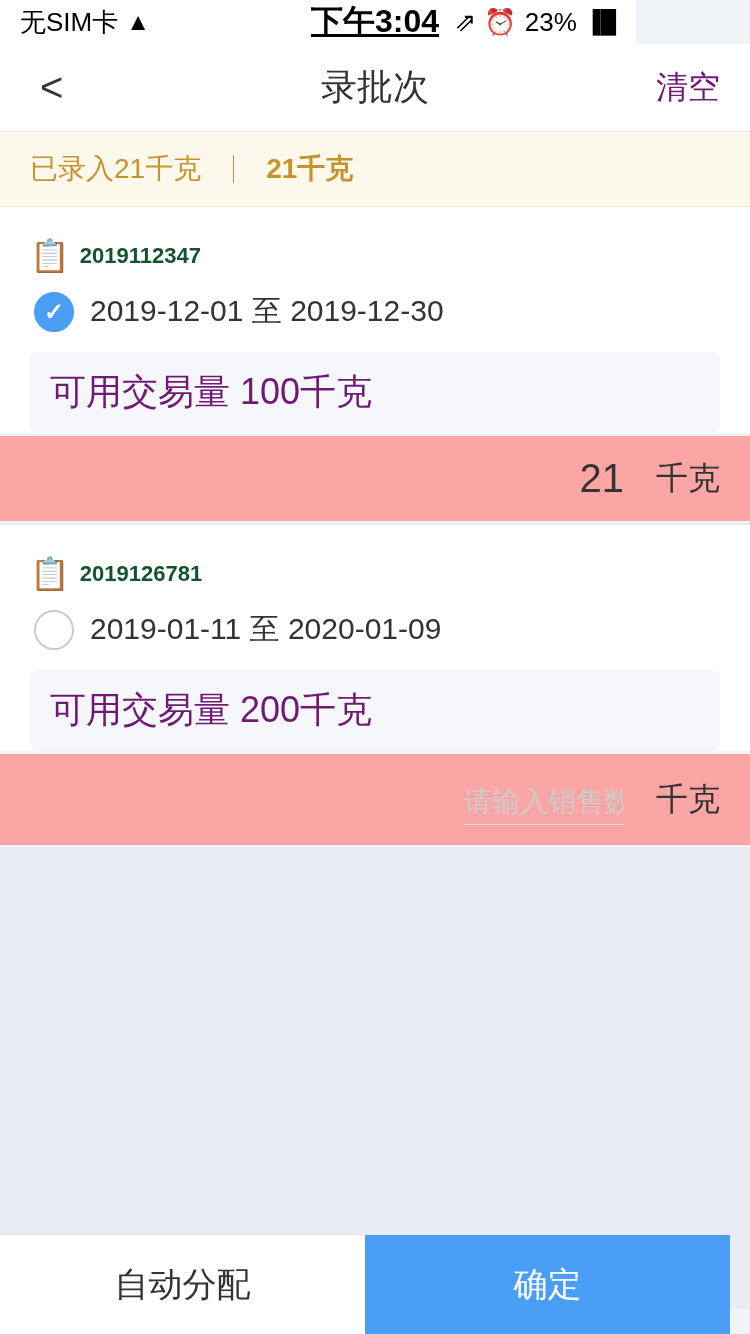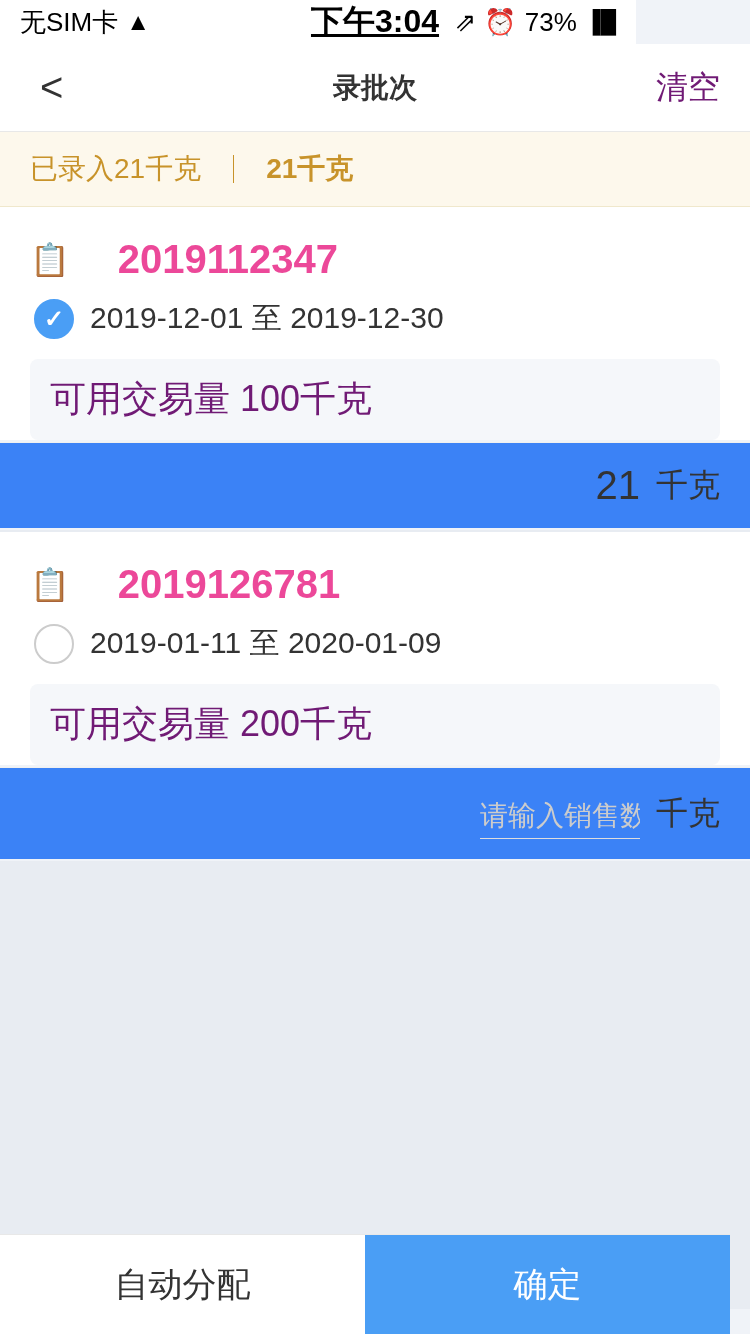--- a/index.html
+++ b/index.html
@@ -62,22 +62,22 @@
       padding: 0 30px;
       border-bottom: 1px solid #e8e8e8;
     }
     .nav-back {
       font-size: 40px;
       color: #333;
       cursor: pointer;
       padding: 10px;
     }
     .nav-title {
-      font-size: 28px;
-      font-weight: 700;
+      font-size: 36px;
+      font-weight: 400;
       color: #333;
       position: absolute;
       left: 50%;
       transform: translateX(-50%);
     }
     .nav-clear {
       font-size: 32px;
       color: #701a75;
       cursor: pointer;
     }
@@ -122,24 +122,23 @@
       display: flex;
       align-items: center;
       gap: 10px;
       margin-bottom: 16px;
     }
     .batch-id-icon {
       font-size: 32px;
       color: #555;
     }
     .batch-id {
-      font-size: 40px;
+      font-size: 22px;
       font-weight: 600;
-      color: #ec4899;
-      margin-left: 38px;
+      color: #14532d;
     }
     .batch-date-row {
       display: flex;
       align-items: center;
       gap: 16px;
       margin-bottom: 20px;
       padding-left: 4px;
     }
     .radio-circle {
       width: 40px;
@@ -173,22 +172,22 @@
       color: #701a75;
       margin-bottom: 0;
     }
 
     
     .input-row {
       display: flex;
       align-items: center;
       justify-content: flex-end;
       padding: 20px 30px;
-      gap: 16px;
-      background: #3b82f6;
+      gap: 32px;
+      background: #fca5a5;
       border-top: 1px solid #f0f0f0;
     }
     .qty-input {
       border: none;
       border-bottom: 1px solid #ddd;
       font-size: 36px;
       color: #333;
       text-align: right;
       width: 160px;
       padding: 4px 0;
@@ -267,21 +266,21 @@
 
 <div class="status-bar">
   <div class="status-left">
     <span>无SIM卡</span>
     <span class="wifi-icon">▲</span>
   </div>
   <div class="status-center">下午3:04</div>
   <div class="status-right">
     <span>⇗</span>
     <span>⏰</span>
-    <span>73%</span>
+    <span>23%</span>
     <span style="font-size:22px;">▐█</span>
   </div>
 </div>
 
 <div class="nav-bar">
   <span class="nav-back">&lt;</span>
   <span class="nav-title">录批次</span>
   <span class="nav-clear">清空</span>
 </div>
 

